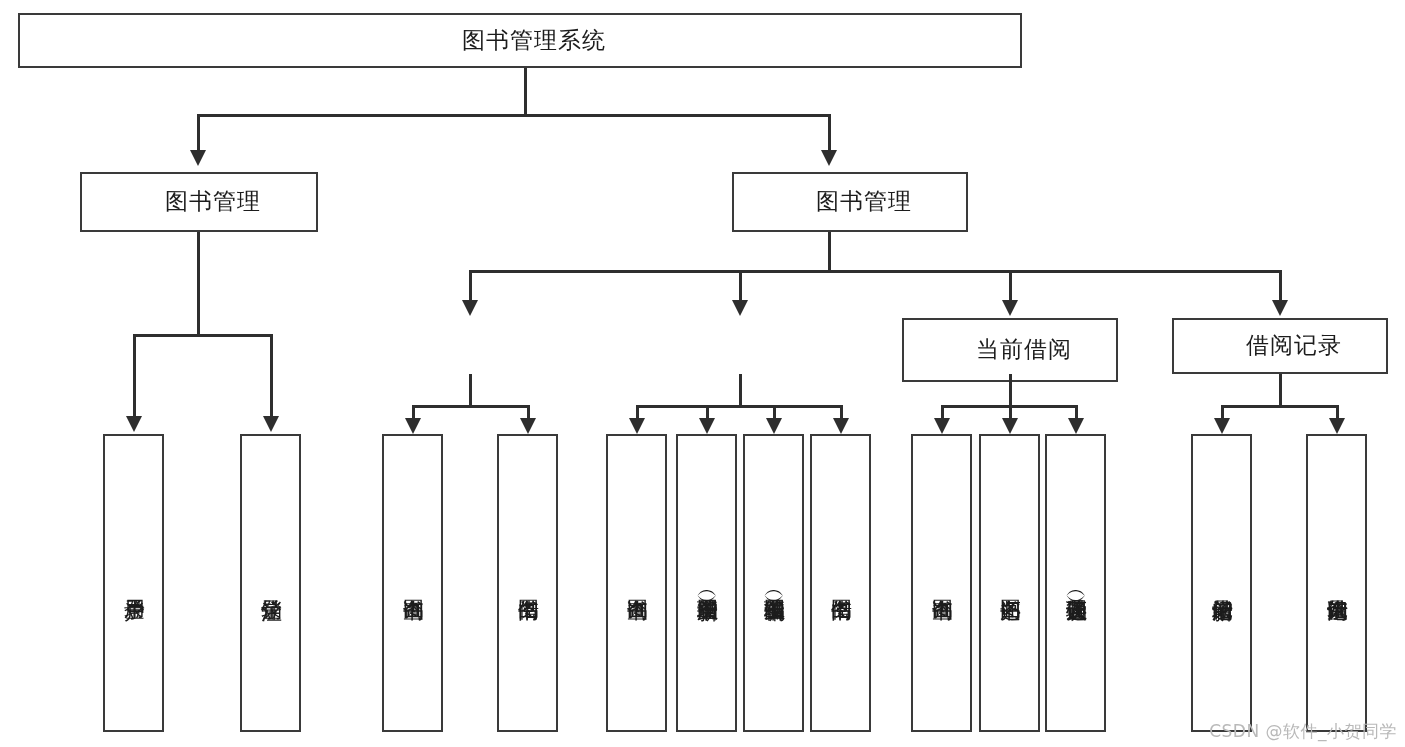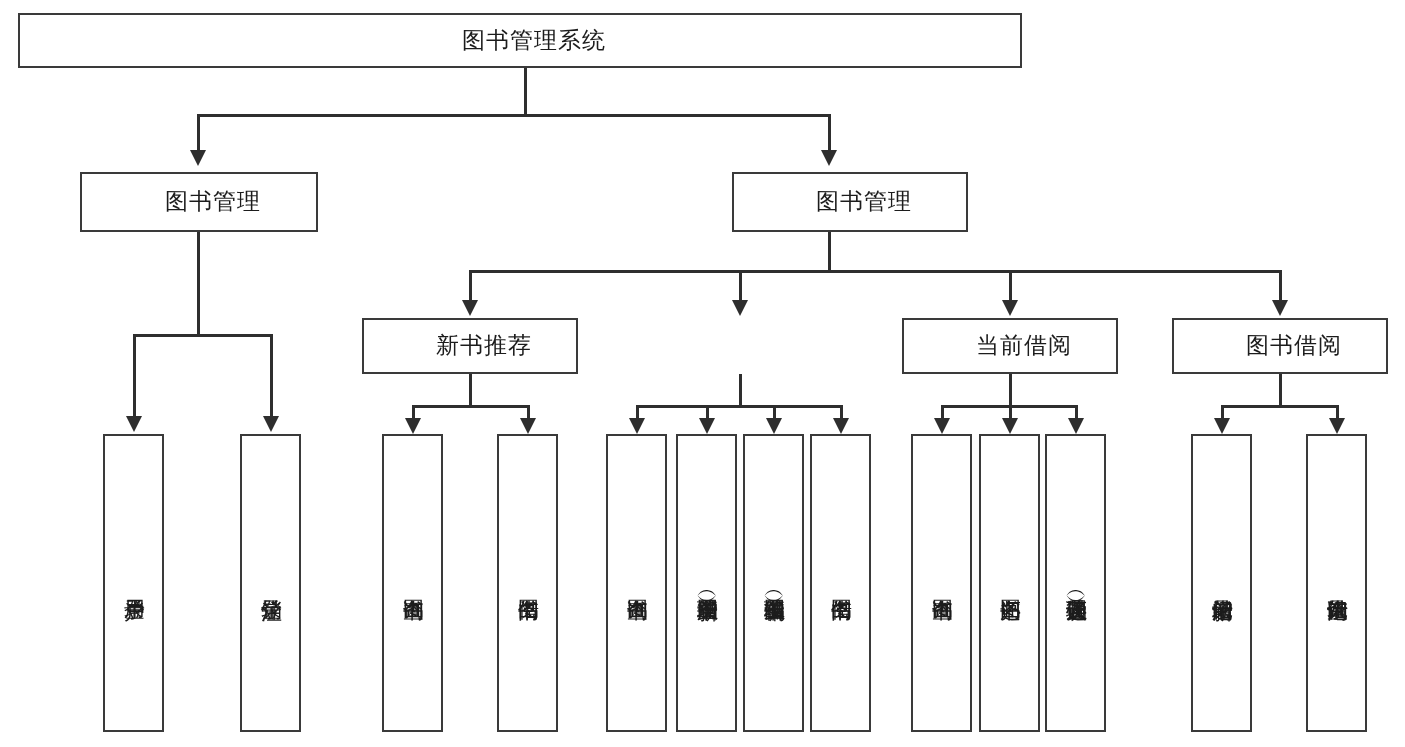--- a/index.html
+++ b/index.html
@@ -115,28 +115,25 @@
   <div class="hline" style="left:469px; top:270px; width:812px;"></div>
   <div class="vline" style="left:469px; top:270px; height:32px;"></div>
   <div class="arrow" style="left:462px; top:300px;"></div>
   <div class="vline" style="left:739px; top:270px; height:32px;"></div>
   <div class="arrow" style="left:732px; top:300px;"></div>
   <div class="vline" style="left:1009px; top:270px; height:32px;"></div>
   <div class="arrow" style="left:1002px; top:300px;"></div>
   <div class="vline" style="left:1279px; top:270px; height:32px;"></div>
   <div class="arrow" style="left:1272px; top:300px;"></div>
 
-  <div class="node horiz" style="left:362px; top:318px; width:216px; height:56px;">
-    <span>新书推荐</span>
-  </div>
-  <div class="node horiz" style="left:902px; top:318px; width:216px; height:56px;">
+  <div class="node horiz" style="left:902px; top:318px; width:216px; height:64px;">
     <span>当前借阅</span>
   </div>
   <div class="node horiz" style="left:1172px; top:318px; width:216px; height:56px;">
-    <span>图书借阅</span>
+    <span>借阅记录</span>
   </div>
 
   <div class="vline" style="left:469px; top:374px; height:33px;"></div>
   <div class="hline" style="left:412px; top:405px; width:118px;"></div>
   <div class="vline" style="left:412px; top:405px; height:16px;"></div>
   <div class="arrow" style="left:405px; top:418px;"></div>
   <div class="vline" style="left:527px; top:405px; height:16px;"></div>
   <div class="arrow" style="left:520px; top:418px;"></div>
 
   <div class="vline" style="left:739px; top:374px; height:33px;"></div>
@@ -203,14 +200,15 @@
     <span class="vtext">确认归还（管理员）</span>
   </div>
 
   <div class="node vert" style="left:1191px; top:434px; width:61px; height:298px;">
     <span class="vtext">新增借阅记录</span>
   </div>
   <div class="node vert" style="left:1306px; top:434px; width:61px; height:298px;">
     <span class="vtext">查询借阅记录</span>
   </div>
 
+  <div id="watermark">CSDN @软件_小贺同学</div>
 
 </div>
 
 </body></html>

